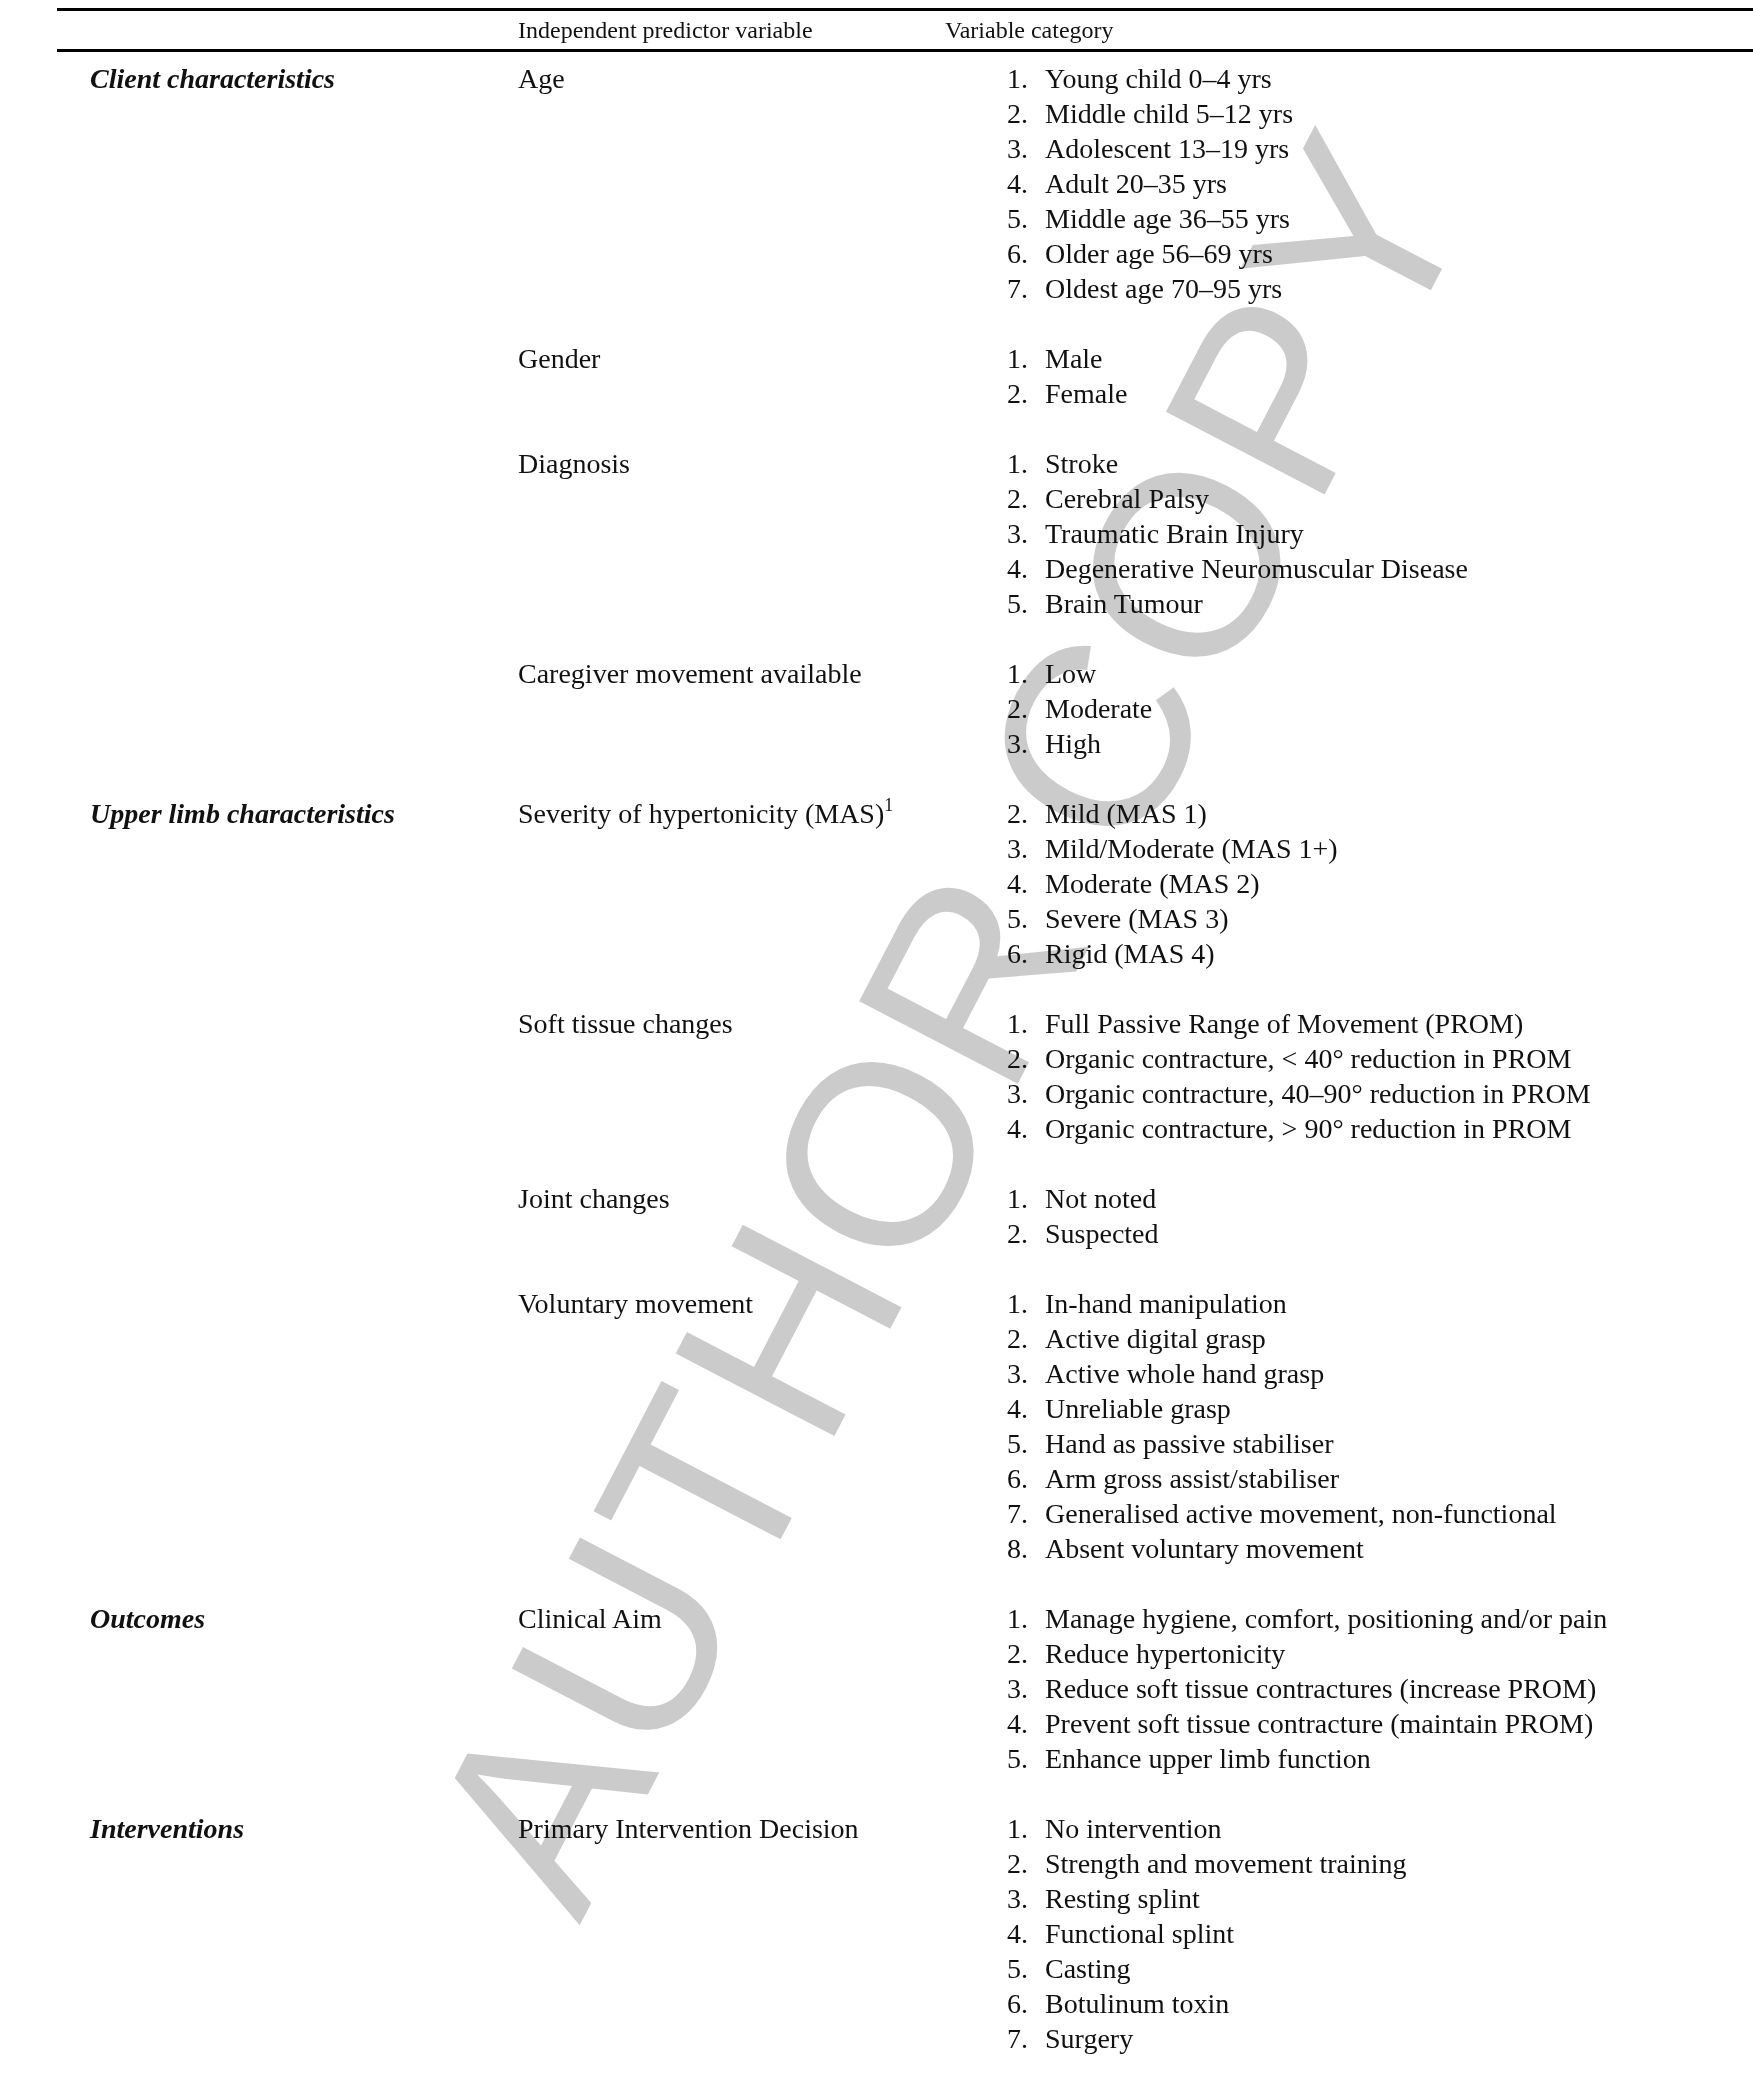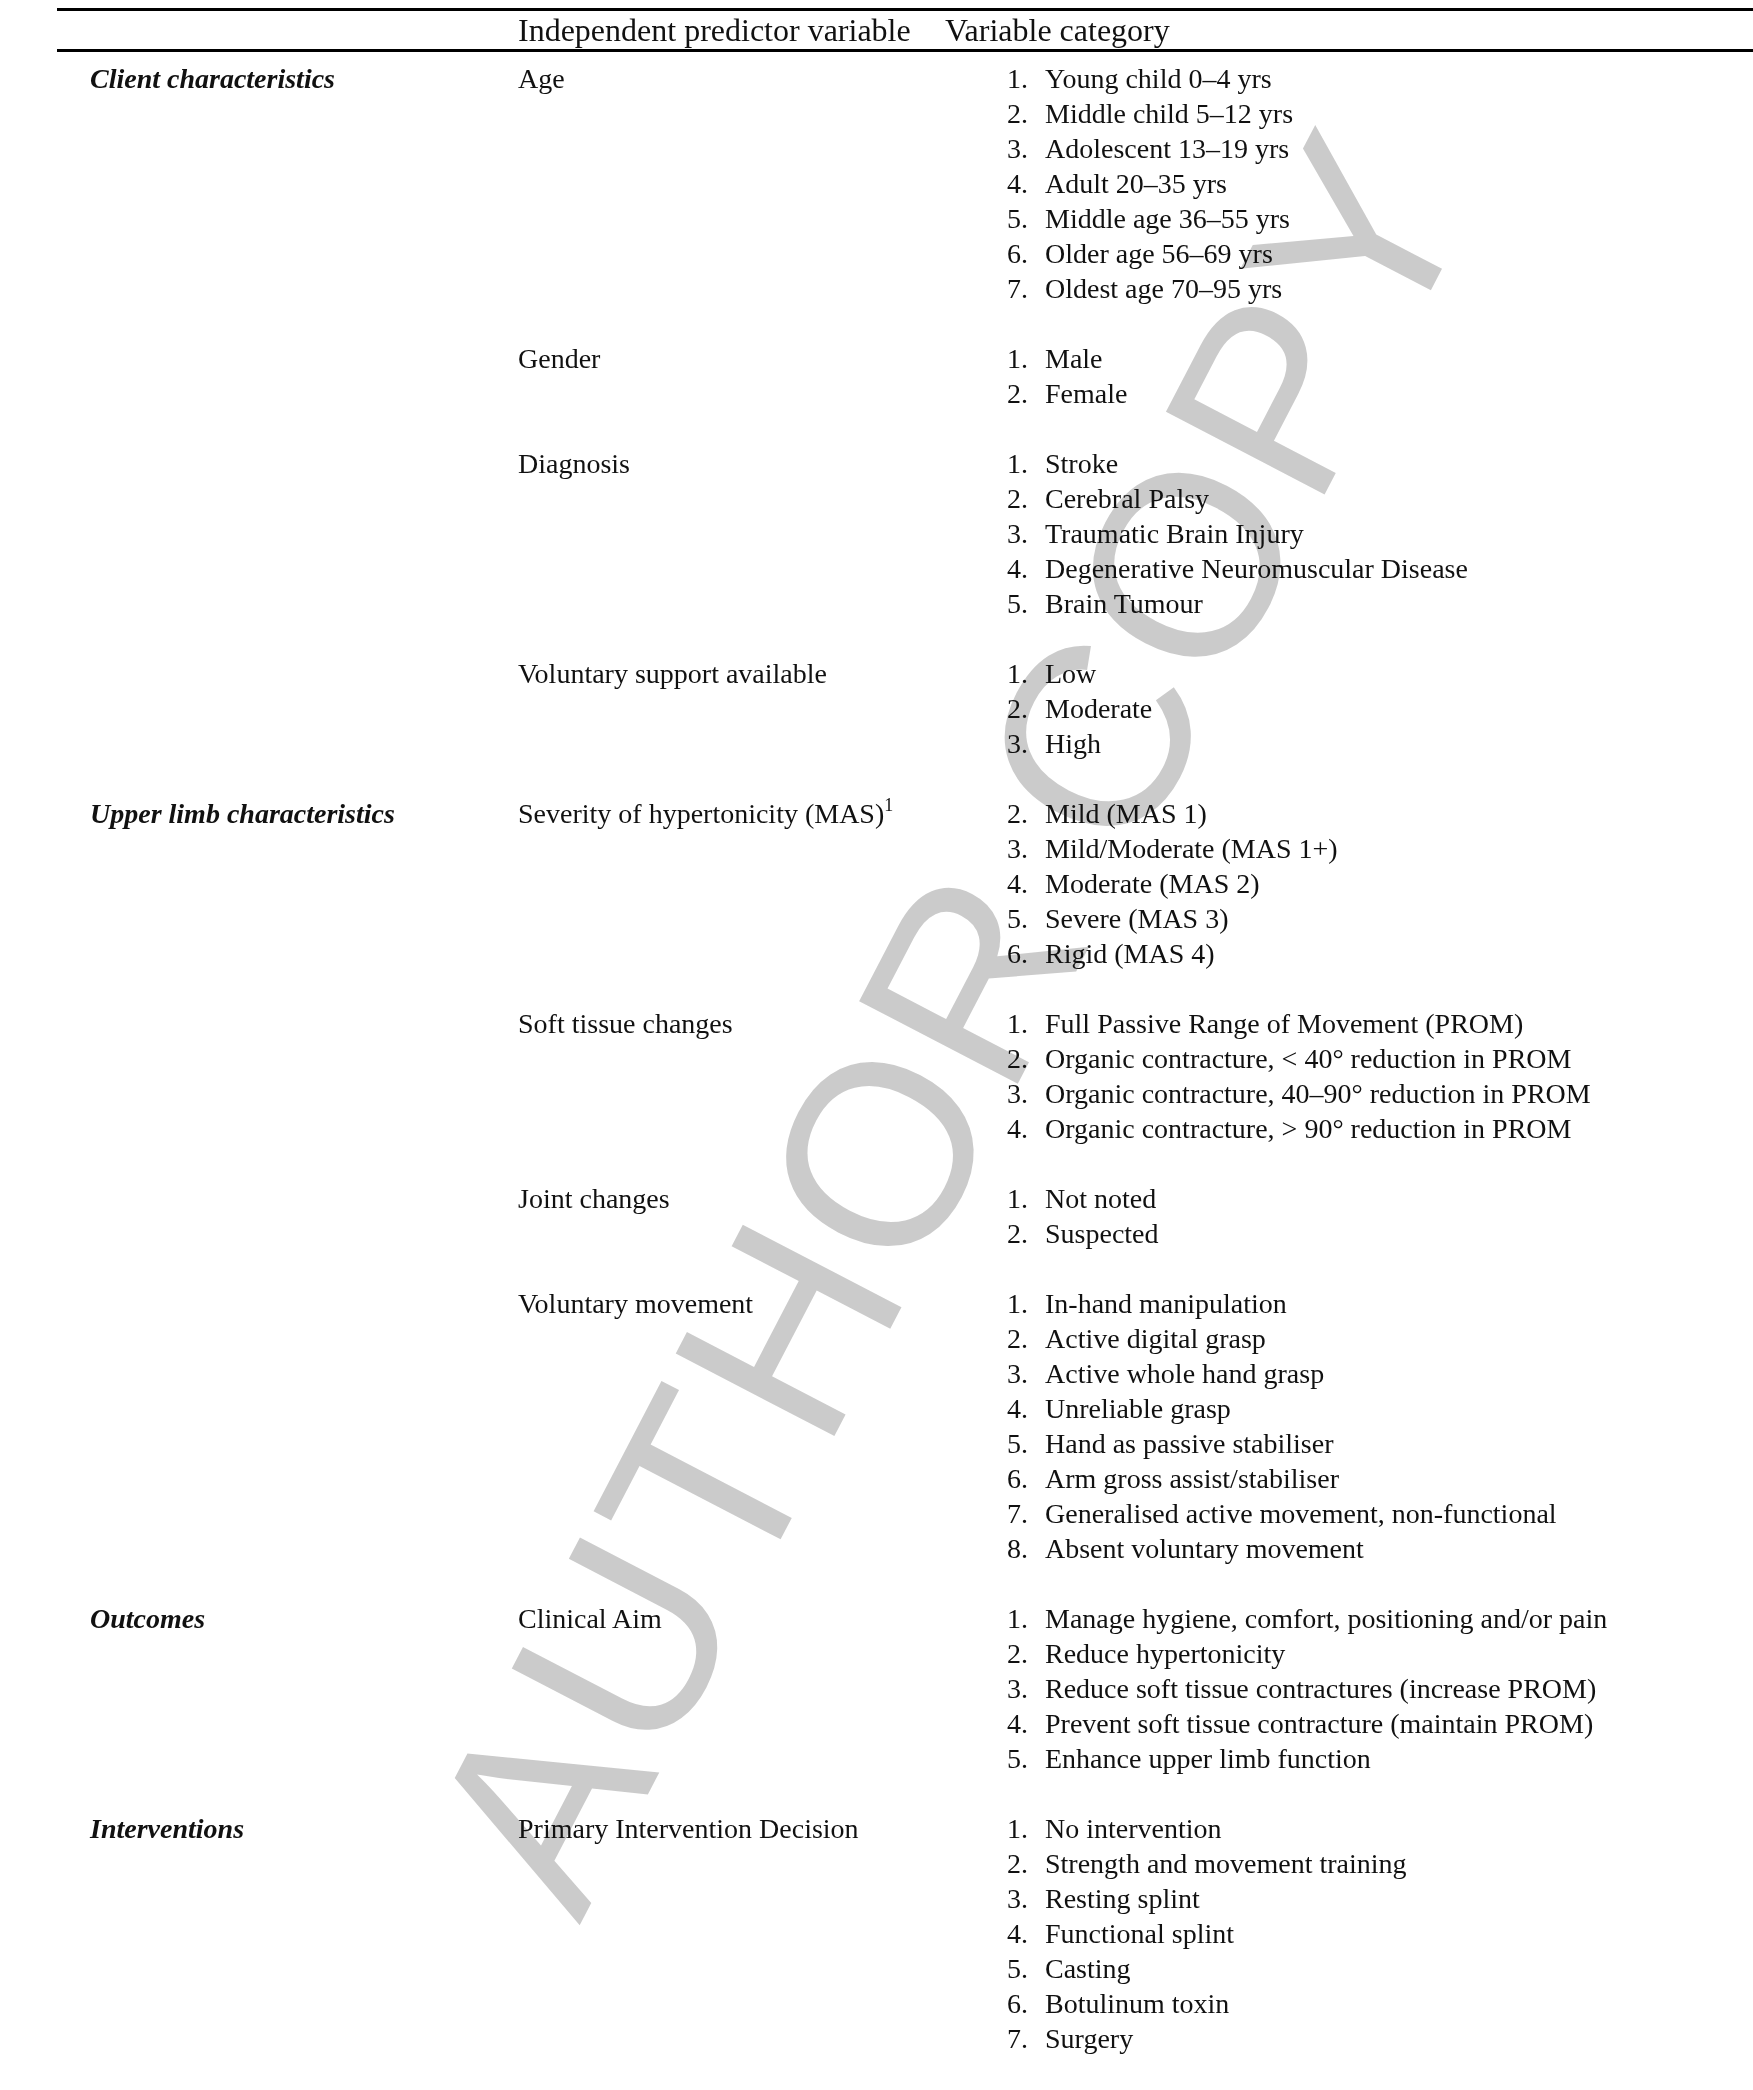--- a/index.html
+++ b/index.html
@@ -24,21 +24,21 @@
   }
   .rule-top { top: 8px; }
   .rule-mid { top: 49px; }
 
   .header-row {
     position: absolute;
     top: 10.7px;
     left: 0;
     right: 0;
     height: 38px;
-    font-size: 32px;
+    font-size: 24px;
     line-height: 38px;
     padding-left: 22px;
   }
   .header-row .h2 { position: absolute; left: 518px; }
   .header-row .h3 { position: absolute; left: 945px; }
 
   .table-body {
     position: absolute;
     top: 53px;
     left: 0;
@@ -144,21 +144,21 @@
         <ul class="cat-list">
           <li class="cat-item"><span class="cat-num">1.</span><span class="cat-label">Stroke</span></li>
           <li class="cat-item"><span class="cat-num">2.</span><span class="cat-label">Cerebral Palsy</span></li>
           <li class="cat-item"><span class="cat-num">3.</span><span class="cat-label">Traumatic Brain Injury</span></li>
           <li class="cat-item"><span class="cat-num">4.</span><span class="cat-label">Degenerative Neuromuscular Disease</span></li>
           <li class="cat-item"><span class="cat-num">5.</span><span class="cat-label">Brain Tumour</span></li>
         </ul>
       </div>
       <div class="group">
         <div class="section-label"></div>
-        <div class="var-name"><span>Voluntary support available</span></div>
+        <div class="var-name"><span>Caregiver movement available</span></div>
         <ul class="cat-list">
           <li class="cat-item"><span class="cat-num">1.</span><span class="cat-label">Low</span></li>
           <li class="cat-item"><span class="cat-num">2.</span><span class="cat-label">Moderate</span></li>
           <li class="cat-item"><span class="cat-num">3.</span><span class="cat-label">High</span></li>
         </ul>
       </div>
       <div class="group">
         <div class="section-label">Upper limb characteristics</div>
         <div class="var-name"><span>Severity of hypertonicity (MAS)</span><sup>1</sup></div>
         <ul class="cat-list">

